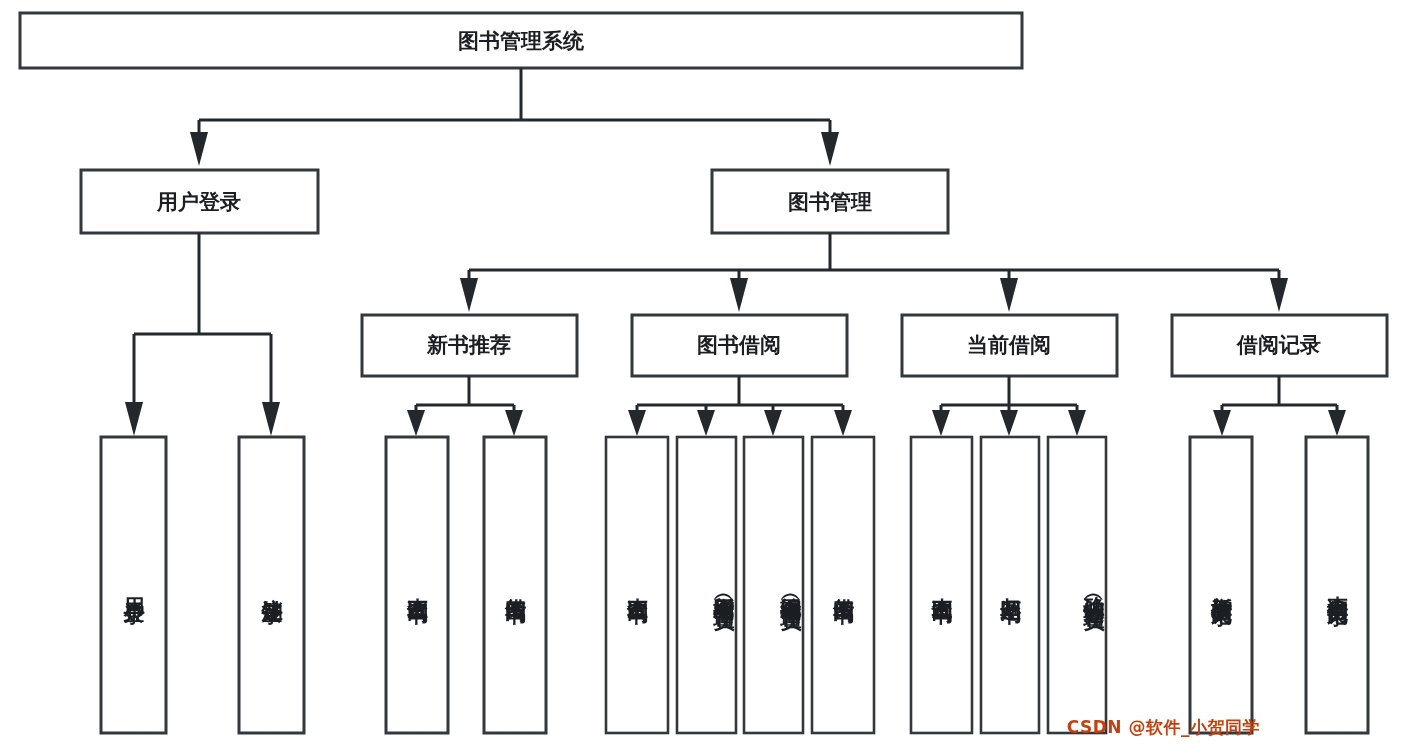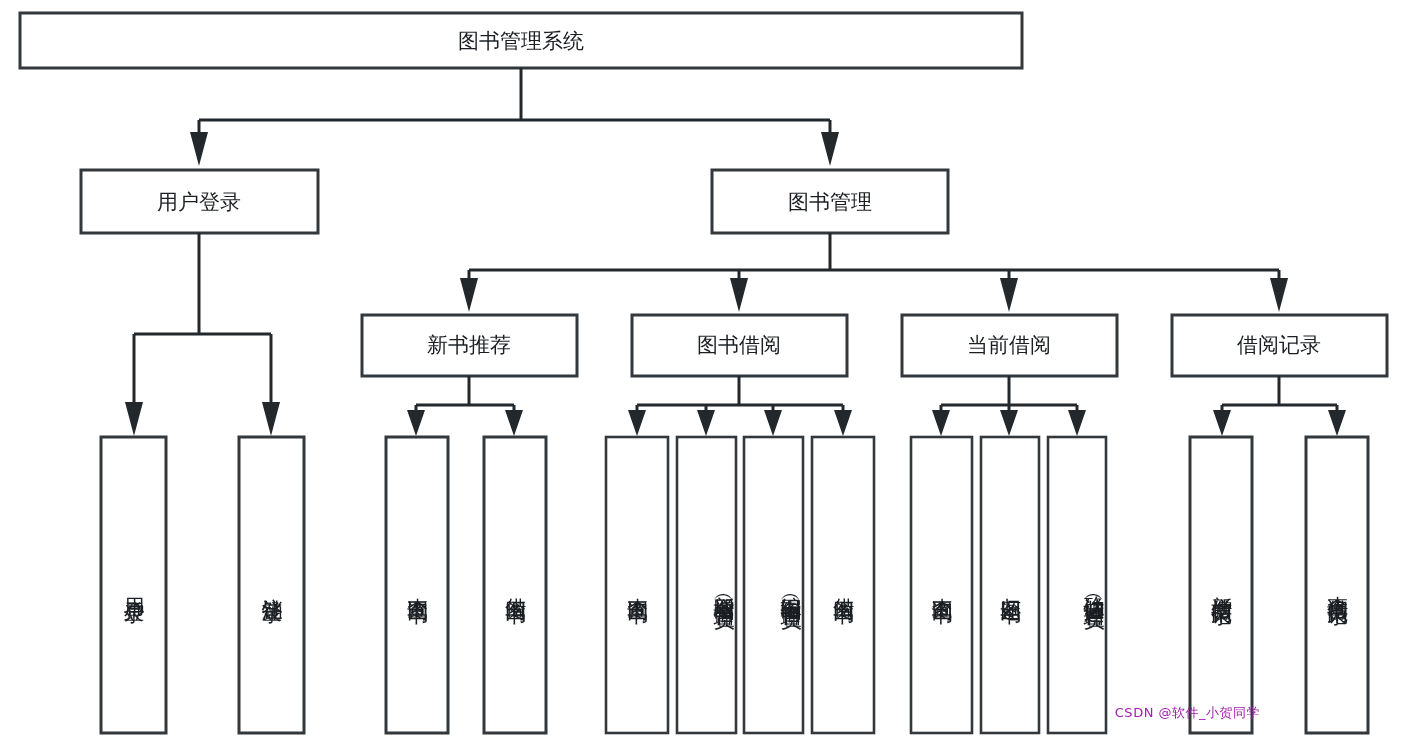--- a/index.html
+++ b/index.html
@@ -11,20 +11,21 @@
     width: 1405px;
     height: 747px;
     font-family: "DejaVu Sans", sans-serif;
     overflow: hidden;
   }
   #diagram-root {
     position: relative;
     width: 1270px;
     height: 747px;
     background: #ffffff;
+    font-weight: bold;
   }
   svg.diagram {
     position: absolute;
     top: 0;
     left: 0;
     width: 1405px;
     height: 747px;
     display: block;
   }
   .node-box {
@@ -66,24 +67,24 @@
     line-height: 1.22;
     letter-spacing: 2px;
     color: #1b1f23;
     white-space: nowrap;
     pointer-events: none;
     user-select: none;
   }
   .watermark {
     position: absolute;
     right: 10px;
-    bottom: 25px;
-    font-family: "DejaVu Sans", sans-serif;
-    font-size: 13px;
-    color: #a21caf;
+    bottom: 8px;
+    font-family: "DejaVu Sans", sans-serif;
+    font-size: 17px;
+    color: #c2410c;
     letter-spacing: 0.5px;
     white-space: nowrap;
   }
 </style>
 </head>
 <body>
 
 <div id="diagram-root">
 
   <svg class="diagram" viewBox="0 0 1405 747">

